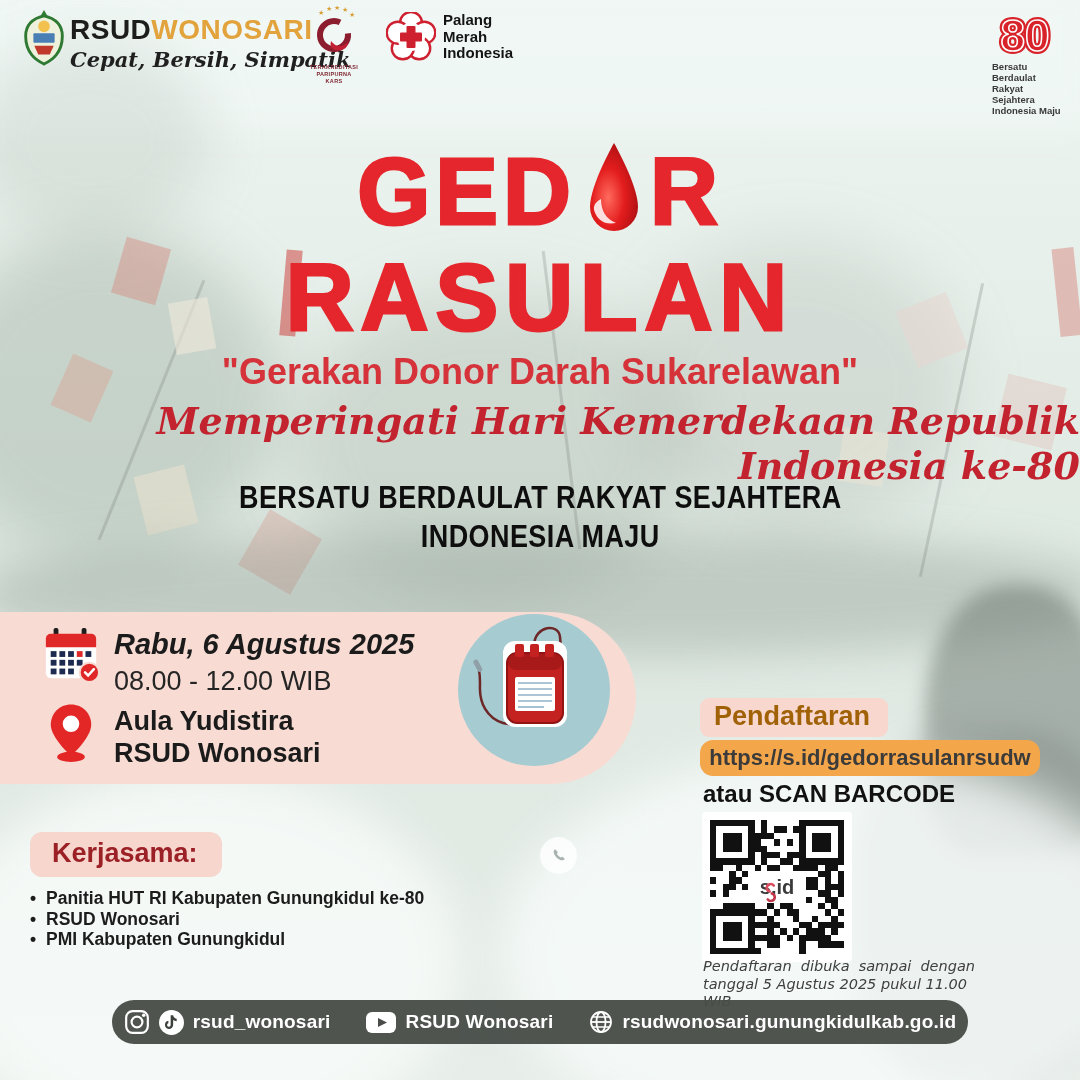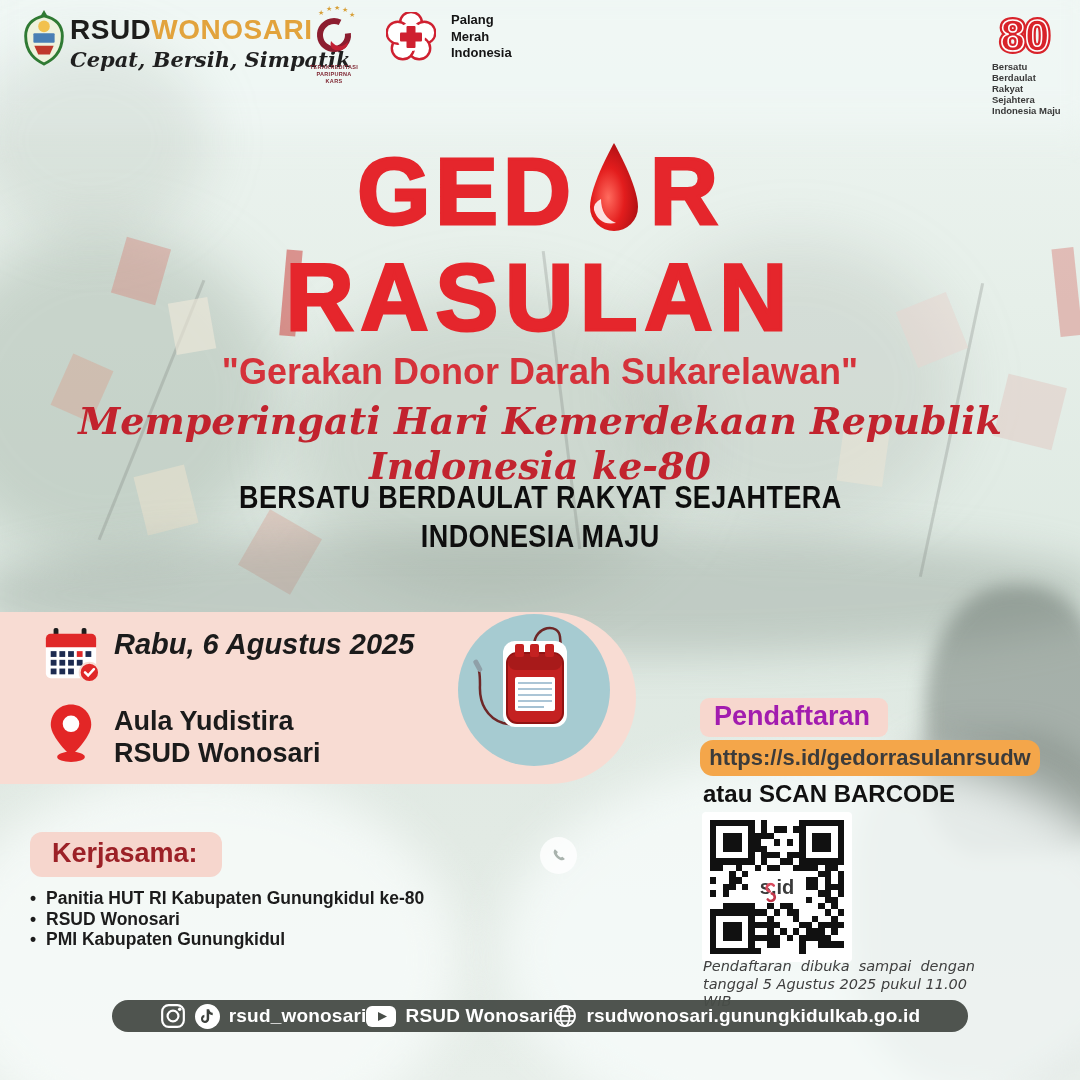--- a/index.html
+++ b/index.html
@@ -39,68 +39,68 @@
 
   
   .crest{position:absolute;left:22px;top:10px;}
   .brand{position:absolute;left:70px;top:16px;line-height:1;}
   .brand-name{font-size:28px;font-weight:900;letter-spacing:.5px;color:#1d1d1b;}
   .brand-name .gold{color:#e2a33c;}
   .brand-tag{font-family:"DejaVu Serif",serif;font-style:italic;font-weight:bold;font-size:21px;color:#1f1f1f;margin-top:5px;}
   .kars{position:absolute;left:294px;top:6px;width:80px;text-align:center;}
   .kars-label{font-size:5.5px;font-weight:bold;color:#7e2430;letter-spacing:.3px;line-height:7px;margin-top:2px;}
   .pmi{position:absolute;left:386px;top:12px;display:flex;align-items:center;}
-  .pmi-text{margin-left:15px;font-size:13px;font-weight:800;color:#141414;line-height:16.5px;}
+  .pmi-text{margin-left:7px;font-size:15px;font-weight:800;color:#141414;line-height:16.5px;}
   .anniv{position:absolute;left:982px;top:14px;width:86px;text-align:center;}
   .n80{position:relative;display:inline-block;font-size:44px;line-height:44px;font-weight:900;}
   .n80-back{color:#d8232a;-webkit-text-stroke:6px #d8232a;}
   .n80-front{position:absolute;left:0;top:0;color:#d8232a;-webkit-text-stroke:1.5px #ffffff;}
   .anniv-lines{margin-top:3px;text-align:left;padding-left:10px;font-size:9.5px;font-weight:800;color:#3a3a3a;line-height:11px;}
 
   
   .title-row{position:absolute;left:0;top:138px;width:100%;display:flex;justify-content:center;align-items:flex-end;color:#e5262c;}
   .title-txt{font-size:94px;line-height:96px;font-weight:900;letter-spacing:5px;-webkit-text-stroke:3px #e5262c;}
   .drop-wrap{margin:0 4px -4px 6px;}
   .title2{position:absolute;left:0;top:250px;width:100%;text-align:center;font-size:94px;line-height:96px;font-weight:900;letter-spacing:7px;color:#e5262c;-webkit-text-stroke:3px #e5262c;}
   .subtitle{position:absolute;left:0;top:351px;width:100%;text-align:center;font-size:36px;font-weight:600;color:#d5323a;}
-  .script-line{position:absolute;left:0;top:398px;width:100%;text-align:center;font-family:"DejaVu Serif",serif;font-style:italic;font-weight:bold;font-size:38px;color:#c2232e;}
+  .script-line{position:absolute;left:0;top:398px;width:100%;text-align:right;font-family:"DejaVu Serif",serif;font-style:italic;font-weight:bold;font-size:38px;color:#c2232e;}
   .slogan{position:absolute;left:0;top:478px;width:100%;text-align:center;font-size:31px;line-height:39px;font-weight:900;color:#0e0e0e;letter-spacing:.5px;}
   .cond{display:inline-block;transform:scaleX(.87);white-space:nowrap;}
 
   
   .event-panel{position:absolute;left:0;top:612px;width:636px;height:172px;background:#f8dcd3;border-radius:0 86px 86px 0;}
   .ev-icon-cal{position:absolute;left:42px;top:14px;}
   .ev-date{position:absolute;left:114px;top:16px;font-size:29px;font-weight:800;color:#1b1b1b;font-style:italic;}
   .ev-time{position:absolute;left:114px;top:54px;font-size:27px;font-weight:500;color:#252525;}
   .ev-icon-pin{position:absolute;left:48px;top:90px;}
   .ev-venue1{position:absolute;left:114px;top:94px;font-size:27px;font-weight:800;color:#1b1b1b;}
   .ev-venue2{position:absolute;left:114px;top:126px;font-size:27px;font-weight:800;color:#1b1b1b;}
   .bag-circle{position:absolute;left:458px;top:614px;width:152px;height:152px;border-radius:50%;background:#a6cbd1;display:flex;align-items:center;justify-content:center;}
 
   
-  .reg-head{position:absolute;left:700px;top:698px;background:#f7d7ce;border-radius:9px;padding:3px 18px 5px 14px;font-size:27px;font-weight:800;color:#a21caf;}
+  .reg-head{position:absolute;left:700px;top:698px;background:#f7d7ce;border-radius:9px;padding:3px 18px 5px 14px;font-size:27px;font-weight:800;color:#a16207;}
   .reg-url{position:absolute;left:700px;top:740px;width:340px;height:36px;background:#f4a64a;border-radius:13px;display:flex;align-items:center;justify-content:center;font-size:22px;font-weight:800;color:#3b3b3b;}
   .reg-scan{position:absolute;left:703px;top:780px;font-size:24px;font-weight:800;color:#111;}
   .qr{position:absolute;left:702px;top:812px;width:150px;height:150px;background:#fff;border-radius:4px;padding:0;}
   .qr svg{position:absolute;left:8px;top:8px;}
   .qr-label{position:absolute;left:50%;top:50%;transform:translate(-50%,-50%);background:#fff;padding:1px 5px;display:flex;align-items:center;gap:3px;font-size:20px;font-weight:800;color:#3a3a3a;}
   .reg-note{position:absolute;left:703px;top:958px;width:272px;font-family:"DejaVu Sans",sans-serif;font-style:italic;font-size:14.5px;line-height:17.5px;color:#3f3f3f;}
   .reg-note .just{display:block;text-align:justify;text-align-last:justify;}
 
   
   .ker-head{position:absolute;left:30px;top:832px;background:#f6d6cd;border-radius:12px;padding:6px 24px 8px 22px;font-size:27px;font-weight:800;color:#9c2127;}
   .ker-list{position:absolute;left:28px;top:888px;margin:0;padding:0;list-style:none;}
   .ker-list li{font-size:17.5px;font-weight:800;color:#1c1c1c;line-height:20.5px;padding-left:18px;position:relative;}
   .ker-list li::before{content:"•";position:absolute;left:2px;color:#1c1c1c;}
 
   
   .phone-bubble{position:absolute;left:540px;top:837px;width:37px;height:37px;border-radius:50%;background:rgba(255,255,255,.78);display:flex;align-items:center;justify-content:center;}
 
   
-  .footer{position:absolute;left:112px;top:1000px;width:856px;height:32px;background:rgba(72,77,72,.96);border-radius:22px;display:flex;align-items:center;justify-content:center;color:#fff;}
+  .footer{position:absolute;left:112px;top:1000px;width:856px;height:44px;background:rgba(72,77,72,.96);border-radius:22px;display:flex;align-items:center;justify-content:center;gap:36px;color:#fff;}
   .f-group{display:flex;align-items:center;gap:9px;}
   .f-text{font-size:19px;font-weight:700;letter-spacing:.2px;}
 </style>
 </head>
 <body>
 
 <div class="poster">
 
   <div class="bg">
     <div class="blob b-sky"></div>
@@ -232,20 +232,21 @@
             <rect x="36" y="35" width="6" height="6"></rect>
           <rect x="9" y="44" width="6" height="6"></rect>
             <rect x="18" y="44" width="6" height="6"></rect>
             <rect x="27" y="44" width="6" height="6"></rect>
         </g>
         <circle cx="49" cy="48" r="10" fill="#e02828" stroke="#f8dcd3" stroke-width="2"></circle>
         <path d="M44.5 48 l3.2 3.2 l6-6.5" stroke="#fff" stroke-width="2.6" fill="none" stroke-linecap="round"></path>
       </svg>
     </span>
     <div class="ev-date">Rabu, 6 Agustus 2025</div>
+    <div class="ev-time">08.00 - 12.00 WIB</div>
     <span class="ev-icon-pin">
       <svg width="46" height="62" viewBox="0 0 50 66">
         <ellipse cx="25" cy="59" rx="15" ry="5.5" fill="#e32626"></ellipse>
         <path d="M25 2 C12 2 3 12 3 24 c0 14 22 34 22 34 s22 -20 22 -34 C47 12 38 2 25 2 Z" fill="#e32626"></path>
         <circle cx="25" cy="23" r="9" fill="#fff"></circle>
       </svg>
     </span>
     <div class="ev-venue1">Aula Yudistira</div>
     <div class="ev-venue2">RSUD Wonosari</div>
   </div>

